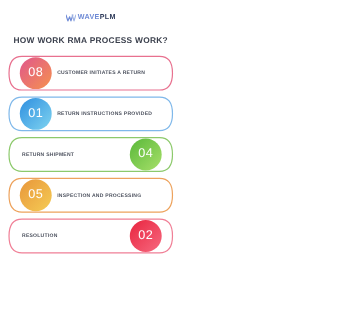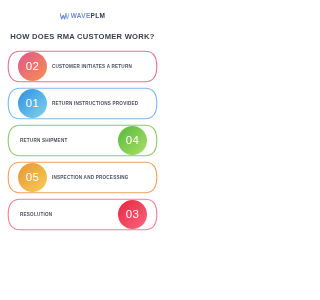--- a/index.html
+++ b/index.html
@@ -124,30 +124,30 @@
       <svg class="brand-mark" viewBox="0 0 18 14" aria-hidden="true">
         <path d="M0 1 L3.4 12 L6.6 4.5 L9 12 L12.4 1" fill="none" stroke="#6f8bd6" stroke-width="2.2" stroke-linecap="round" stroke-linejoin="round"></path>
         <path d="M11.2 1 L14.6 12 L18 1" fill="none" stroke="#9db2e4" stroke-width="2.2" stroke-linecap="round" stroke-linejoin="round"></path>
       </svg>
     </span>
     <span class="brand-text">
       <span class="brand-wave">WAVE</span><span class="brand-plm">PLM</span>
     </span>
   </div>
 
-  <div class="title">HOW DOES RMA CUSTOMER WORK?</div>
+  <div class="title">HOW WORK RMA PROCESS WORK?</div>
 
   <div class="steps">
 
     <div class="step left">
       <svg class="ribbon" viewBox="0 0 153 33" preserveAspectRatio="none">
         <path d="M14 1.2 C6 1.2 2.2 6 2.2 16.5 C2.2 27 6 31.8 14 31.8 L139 31.8 C147 31.8 150.8 27 150.8 16.5 C150.8 6 147 1.2 139 1.2 Z" fill="none" stroke="#e8718f" stroke-width="1.1"></path>
       </svg>
       <div class="circle" style="background: linear-gradient(135deg, #e0568c, #f5924f);">
-        <span>02</span>
+        <span>08</span>
       </div>
       <div class="step-label">CUSTOMER INITIATES A RETURN</div>
     </div>
 
 
     <div class="step left">
       <svg class="ribbon" viewBox="0 0 153 33" preserveAspectRatio="none">
         <path d="M14 1.2 C6 1.2 2.2 6 2.2 16.5 C2.2 27 6 31.8 14 31.8 L139 31.8 C147 31.8 150.8 27 150.8 16.5 C150.8 6 147 1.2 139 1.2 Z" fill="none" stroke="#7fb8ea" stroke-width="1.1"></path>
       </svg>
       <div class="circle" style="background: linear-gradient(135deg, #2f8fe0, #7fd4f0);">
@@ -174,19 +174,19 @@
         <span>05</span>
       </div>
       <div class="step-label">INSPECTION AND PROCESSING</div>
     </div>
 
     <div class="step right">
       <svg class="ribbon" viewBox="0 0 153 33" preserveAspectRatio="none">
         <path d="M14 1.2 C6 1.2 2.2 6 2.2 16.5 C2.2 27 6 31.8 14 31.8 L139 31.8 C147 31.8 150.8 27 150.8 16.5 C150.8 6 147 1.2 139 1.2 Z" fill="none" stroke="#f07f96" stroke-width="1.1"></path>
       </svg>
       <div class="circle" style="background: linear-gradient(135deg, #e8243f, #f7697f);">
-        <span>03</span>
+        <span>02</span>
       </div>
       <div class="step-label">RESOLUTION</div>
     </div>
 
   </div>
 </div>
 
 </body></html>

